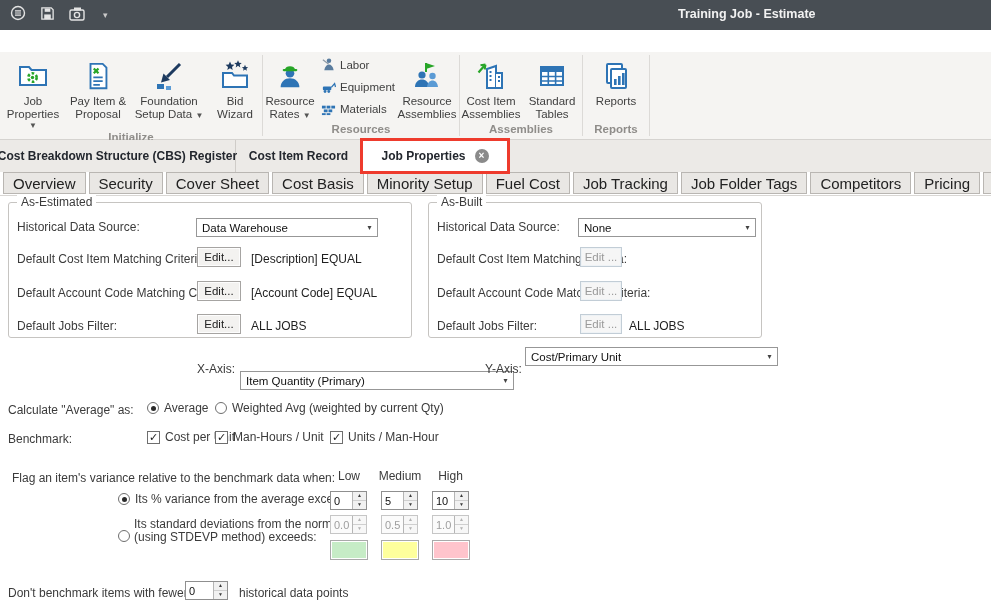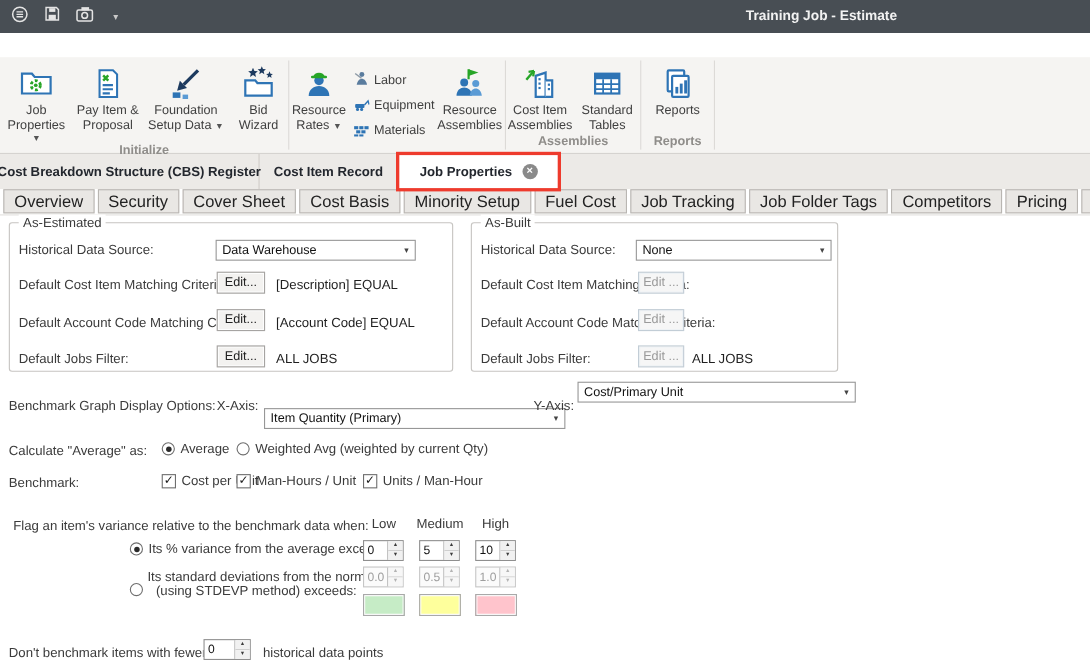--- a/index.html
+++ b/index.html
@@ -60,21 +60,21 @@
   .cbx{width:13px;height:13px;border:1px solid #6e6e6e;background:#fff;font-size:11px;line-height:11px;text-align:center;color:#1a1a1a;font-weight:bold;flex:0 0 auto;}
   .colhead{position:absolute;text-align:center;color:#3b3b3b;}
   .spinner{position:absolute;width:37px;height:19px;border:1px solid #8f8f8f;background:#fff;display:flex;font-size:11px;color:#111;}
   .spin-val{flex:1;padding:3px 0 0 3px;}
   .spin-btns{width:14px;border-left:1px solid #b5b5b5;display:flex;flex-direction:column;}
   .su,.sd{flex:1;font-size:5px;line-height:7px;text-align:center;background:#f1f1f1;color:#3c3c3c;cursor:default;}
   .su{border-bottom:1px solid #cfcfcf;}
   .spinner.disabled{border-color:#c6c6c6;color:#9e9e9e;background:#fbfbfb;}
   .spinner.disabled .su,.spinner.disabled .sd{color:#b3b3b3;background:#f7f7f7;}
   .swatch{position:absolute;width:38px;height:20px;border:1px solid #a9a9a9;box-shadow:inset 0 0 0 1px #fff;cursor:default;}
-  .twoLine span{display:block;line-height:13px;text-align:center;}
+  .twoLine span{display:block;line-height:13px;}
 </style>
 </head>
 <body>
 
 <div class="app">
 
   <div class="titlebar">
     <div class="tb-icons">
       <span><svg width="16" height="16" viewBox="0 0 16 16">
             <circle cx="8" cy="8" r="6.5" fill="none" stroke="#e4e4e4" stroke-width="1.4"></circle>
@@ -207,20 +207,21 @@
                 <circle cx="11" cy="15" r="3.6" fill="#2e74b5"></circle>
                 <path d="M4 27c0-5 3.5-7.5 7-7.5s7 2.5 7 7.5z" fill="#2e74b5"></path>
                 <circle cx="21.5" cy="16" r="3.2" fill="#5b9bd5"></circle>
                 <path d="M16 27c.5-4.5 3-6.5 5.5-6.5s5 2 5.5 6.5z" fill="#5b9bd5"></path>
               </svg>
             </span>
           <span>Resource</span>
           <span>Assemblies</span>
         </div>
       </div>
+      <div class="rgroup-label">Resources</div>
     </div>
     <div class="rdiv"></div>
 
     <div class="rgroup" style="width:122px;">
       <div class="rgroup-body">
         <div class="rbtn" style="width:62px;">
           <span class="ric">
               <svg width="32" height="32" viewBox="0 0 32 32">
                 <path d="M12 28V9l9-3v22z" fill="#fff" stroke="#2e74b5" stroke-width="2"></path>
                 <path d="M21 13h6v15h-6" fill="#fff" stroke="#2e74b5" stroke-width="2"></path>
@@ -336,21 +337,20 @@
       </div>
       <span class="f-label" style="left:8px;top:49px;">Default Cost Item Matching Criteria:</span>
       <button class="ebtn disabled" style="left:151px;top:44px;width:42px;">Edit ...</button>
       <span class="f-label" style="left:8px;top:83px;">Default Account Code Matching Criteria:</span>
       <button class="ebtn disabled" style="left:151px;top:78px;width:42px;">Edit ...</button>
       <span class="f-label" style="left:8px;top:116px;">Default Jobs Filter:</span>
       <button class="ebtn disabled" style="left:151px;top:111px;width:42px;">Edit ...</button>
       <span class="f-value" style="left:200px;top:116px;">ALL JOBS</span>
     </div>
 
-    <span class="f-label" style="left:8px;top:166px;">Benchmark Graph Display Options:</span>
     <span class="f-label" style="left:197px;top:166px;">X-Axis:</span>
     <div class="dd" style="left:240px;top:163px;width:274px;margin-top:12px;">
       <span class="dd-val">Item Quantity (Primary)</span>
         <span class="dd-arrow">▾</span>
     </div>
     <span class="f-label" style="left:485px;top:166px;">Y-Axis:</span>
     <div class="dd" style="left:525px;top:151px;width:253px;">
       <span class="dd-val">Cost/Primary Unit</span>
         <span class="dd-arrow">▾</span>
     </div>

